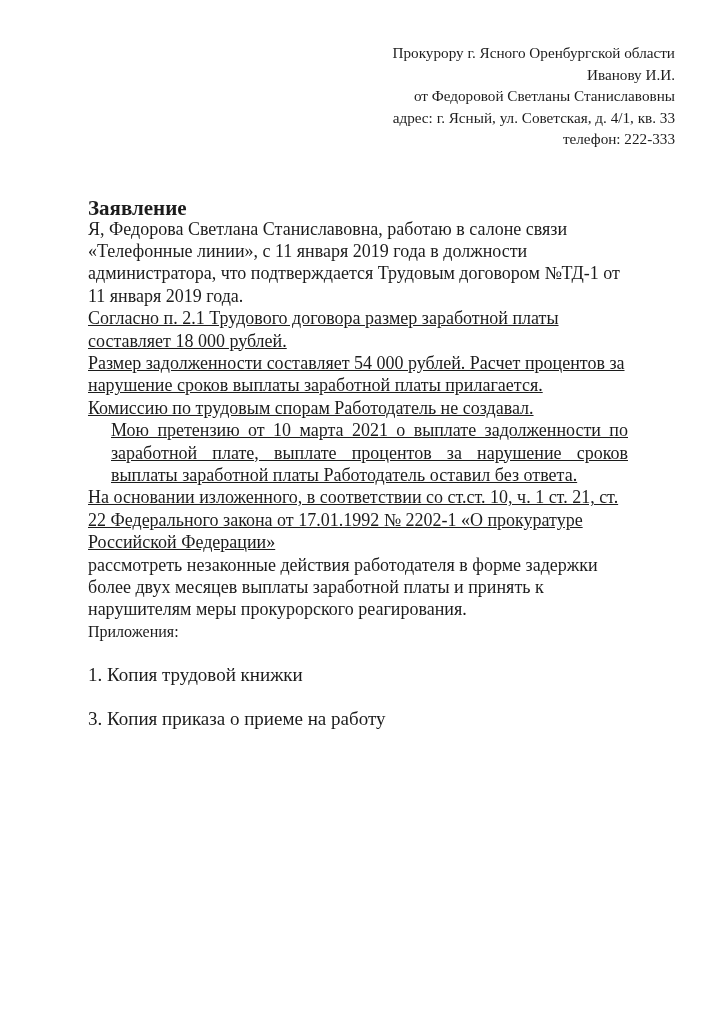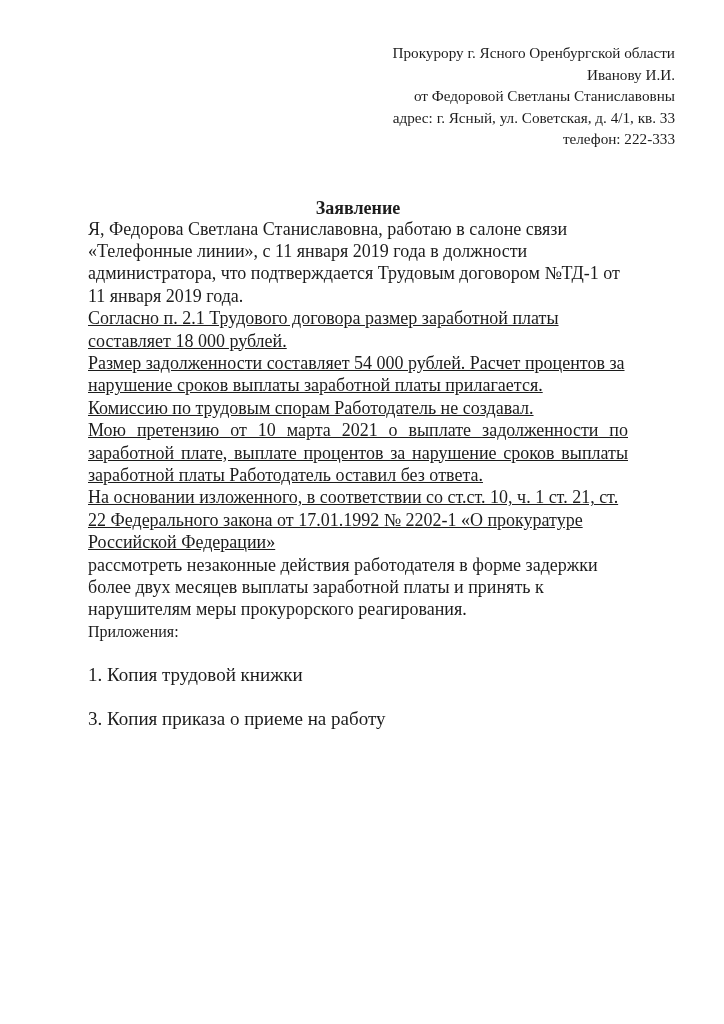--- a/index.html
+++ b/index.html
@@ -37,23 +37,23 @@
     line-height: 21.5px;
     width: 588px;
     margin-left: -1px;
   }
   .addressee .line {
     white-space: nowrap;
   }
 
   
   .heading {
-    text-align: center;
+    text-align: left;
     font-weight: bold;
-    font-size: 18px;
+    font-size: 21px;
     line-height: 20px;
   }
   #title-heading {
     margin-top: 48px;
   }
   #request-heading {
     margin-top: 25px;
   }
   .heading .colon {
     font-weight: normal;
@@ -63,20 +63,21 @@
   p.body-par {
     font-size: 18px;
     line-height: 22.4px;
     margin: 0;
     text-align: left;
     hyphens: none;
   }
   p.body-par.justified {
     text-align: justify;
     text-align-last: left;
+    margin-left: 23px;
   }
   .gap-1 { margin-top: 24px; }
   .gap-2 { margin-top: 22px; text-decoration: underline; }
   .gap-3 { margin-top: 23px; }
 
   
   .attachments-title {
     font-size: 16px;
     line-height: 22.4px;
   }

